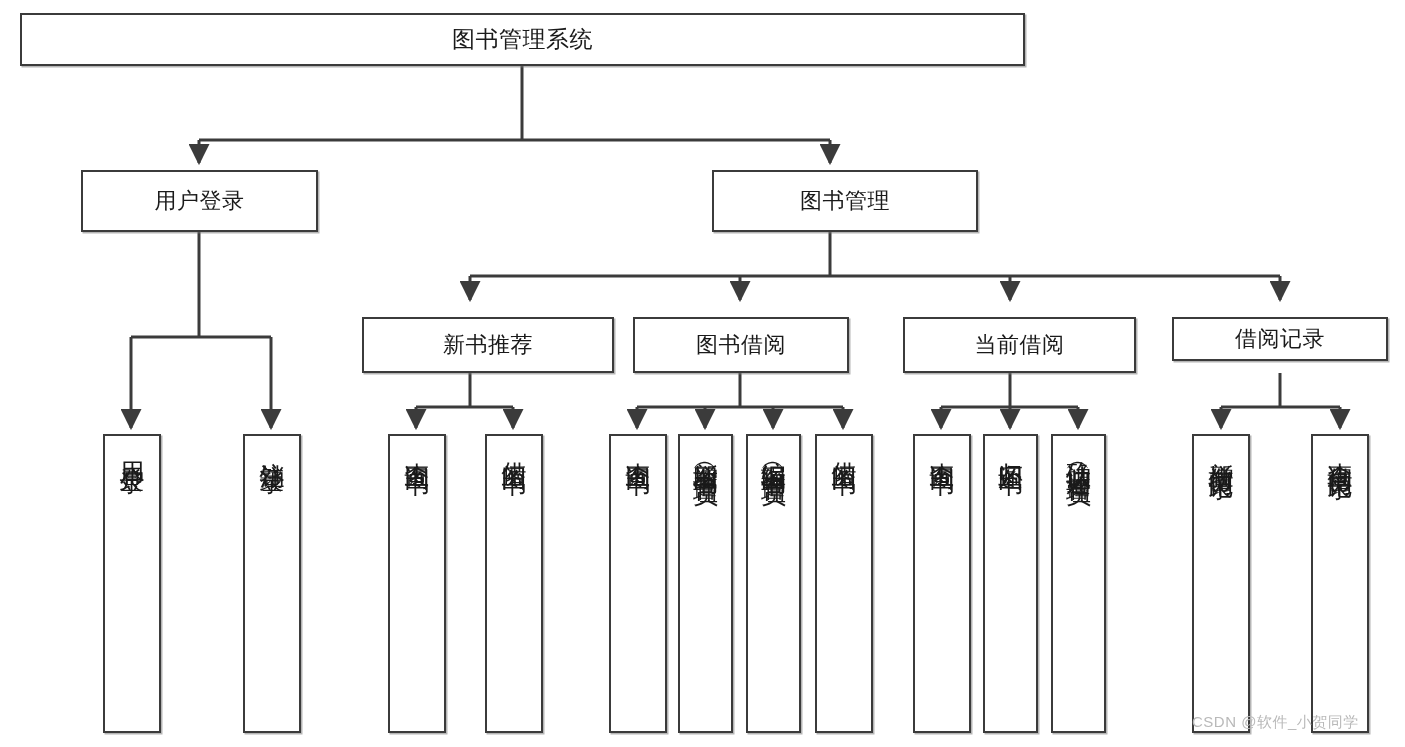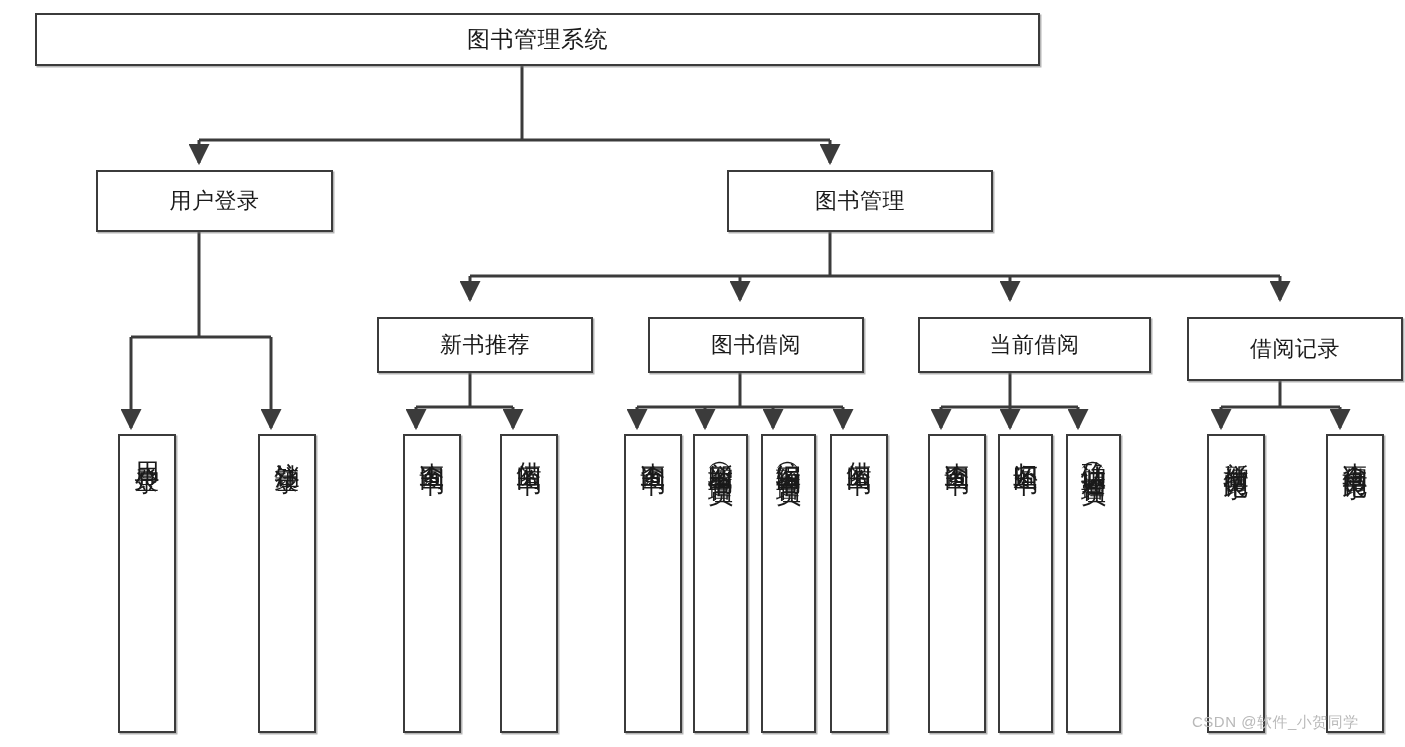--- a/index.html
+++ b/index.html
@@ -28,21 +28,20 @@
   .node {
     position: absolute;
     box-sizing: border-box;
     background: #ffffff;
     border: 2px solid #3b3b3b;
     display: flex;
     align-items: center;
     justify-content: center;
     color: #1a1a1a;
     box-shadow: 1.5px 1.5px 0 0 rgba(120,120,120,0.55);
-    margin-left: 15px;
   }
   .node .lbl {
     display: block;
     text-align: center;
     line-height: 1.22;
     letter-spacing: 0.5px;
   }
   
   .node.h .lbl {
     font-size: 22px;
@@ -132,30 +131,30 @@
     <span class="lbl">图书管理系统</span>
   </div>
 
   <div class="node h" style="left:81px; top:170px; width:237px; height:62px;">
     <span class="lbl">用户登录</span>
   </div>
   <div class="node h" style="left:712px; top:170px; width:266px; height:62px;">
     <span class="lbl">图书管理</span>
   </div>
 
-  <div class="node h" style="left:362px; top:317px; width:216px; height:56px;">
+  <div class="node h" style="left:362px; top:317px; width:252px; height:56px;">
     <span class="lbl">新书推荐</span>
   </div>
   <div class="node h" style="left:633px; top:317px; width:216px; height:56px;">
     <span class="lbl">图书借阅</span>
   </div>
   <div class="node h" style="left:903px; top:317px; width:233px; height:56px;">
     <span class="lbl">当前借阅</span>
   </div>
-  <div class="node h" style="left:1172px; top:317px; width:216px; height:64px;">
+  <div class="node h" style="left:1172px; top:317px; width:216px; height:44px;">
     <span class="lbl">借阅记录</span>
   </div>
 
   <div class="node v" style="left:103px; top:434px; width:58px; height:299px;">
     <span class="lbl">用户登录</span>
   </div>
   <div class="node v" style="left:243px; top:434px; width:58px; height:299px;">
     <span class="lbl">注销登录</span>
   </div>
 

